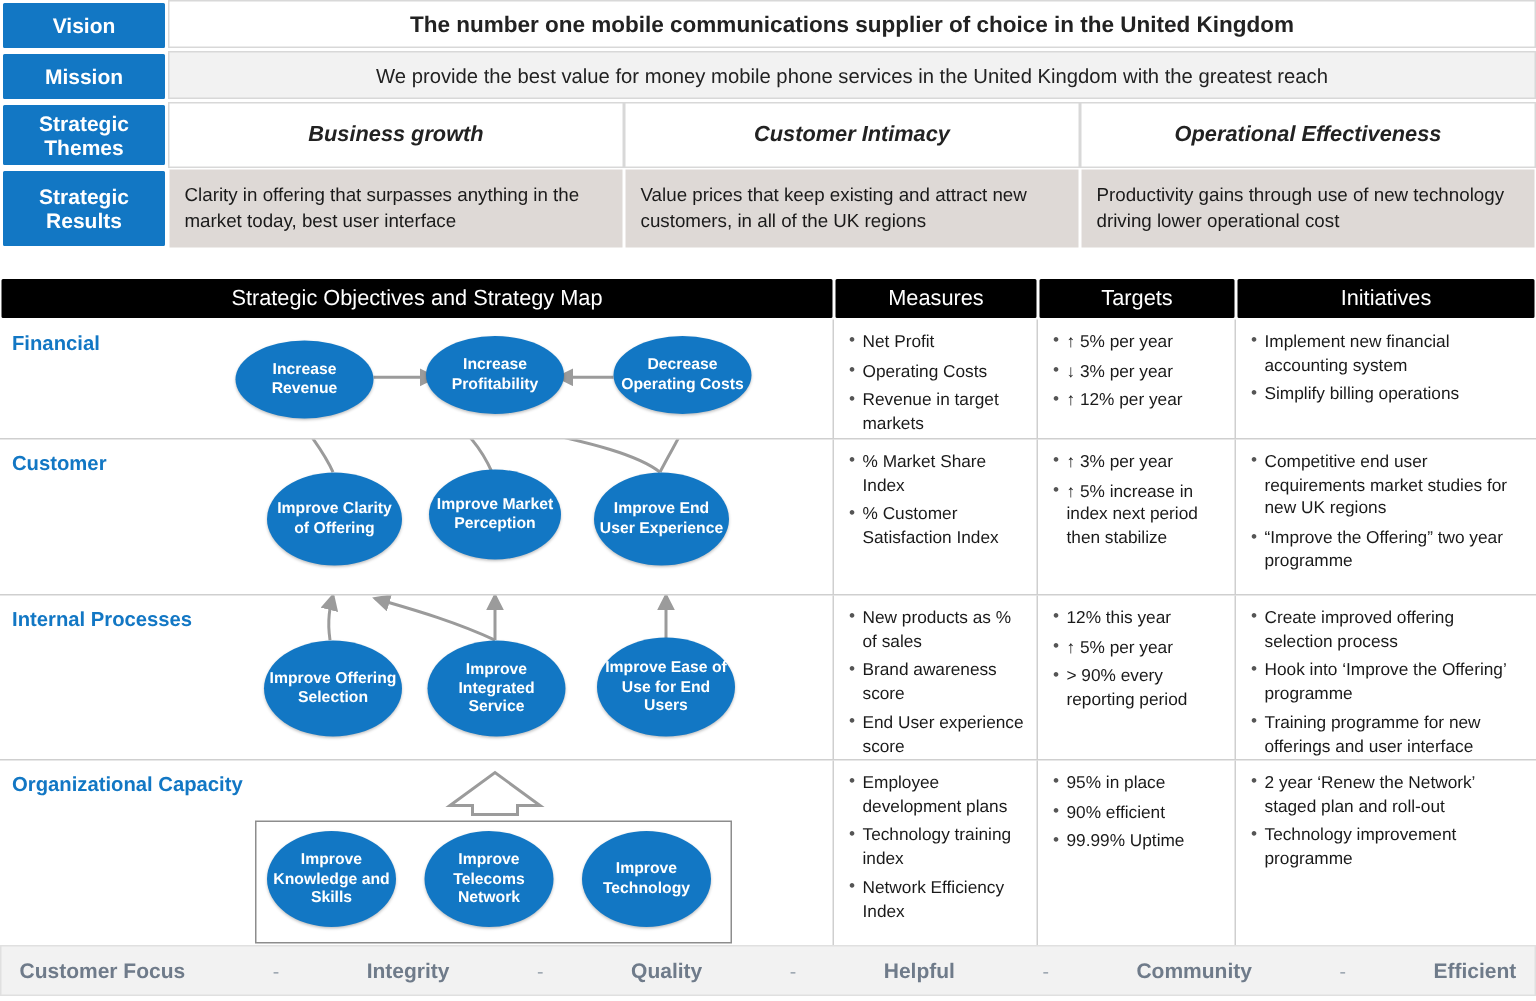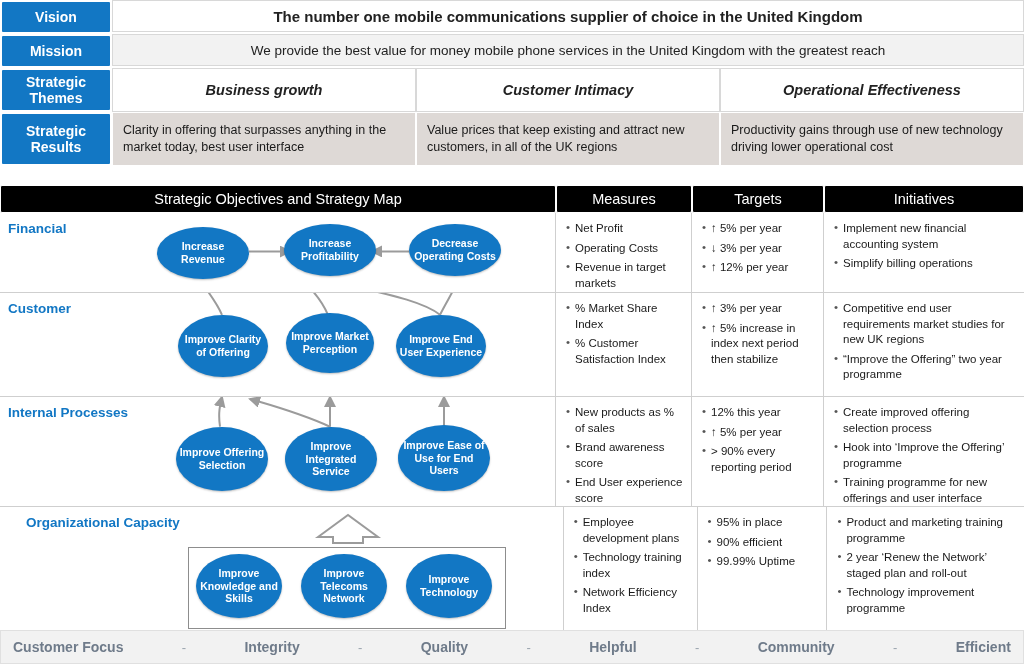--- a/index.html
+++ b/index.html
@@ -297,21 +297,21 @@
         </div>
         <div class="p-col w-init">
           <ul class="bul">
             <li>Create improved offering selection process</li>
             <li>Hook into ‘Improve the Offering’ programme</li>
             <li>Training programme for new offerings and user interface</li>
           </ul>
         </div>
       </div>
 
-      <div class="perspective" style="height:128px;border-bottom:none;padding-left:18px;">
+      <div class="perspective" style="height:128px;border-bottom:none;">
         <div class="p-map">
           <div class="p-name">Organizational Capacity</div>
           <svg class="links" viewBox="0 0 556 128" preserveAspectRatio="none">
             <path d="M300,30 L330,8 L360,30 L345,30 L345,36 L315,36 L315,30 Z" fill="#ffffff" stroke="#9b9b9b" stroke-width="2"></path>
           </svg>
           <div class="boxgrp" style="left:170px;top:40px;width:316px;height:80px;"></div>
           <div class="oval" style="left:178px;top:47px;width:86px;height:64px;">Improve Knowledge and Skills</div>
           <div class="oval" style="left:283px;top:47px;width:86px;height:64px;">Improve Telecoms Network</div>
           <div class="oval" style="left:388px;top:47px;width:86px;height:64px;">Improve Technology</div>
         </div>
@@ -324,21 +324,20 @@
         </div>
         <div class="p-col w-targ">
           <ul class="bul">
             <li>95% in place</li>
             <li>90% efficient</li>
             <li>99.99% Uptime</li>
           </ul>
         </div>
         <div class="p-col w-init">
           <ul class="bul">
-            <li>Product and marketing training programme</li>
             <li>2 year ‘Renew the Network’ staged plan and roll-out</li>
             <li>Technology improvement programme</li>
           </ul>
         </div>
       </div>
 
     </div>
   </div>
 
   <div class="values">

